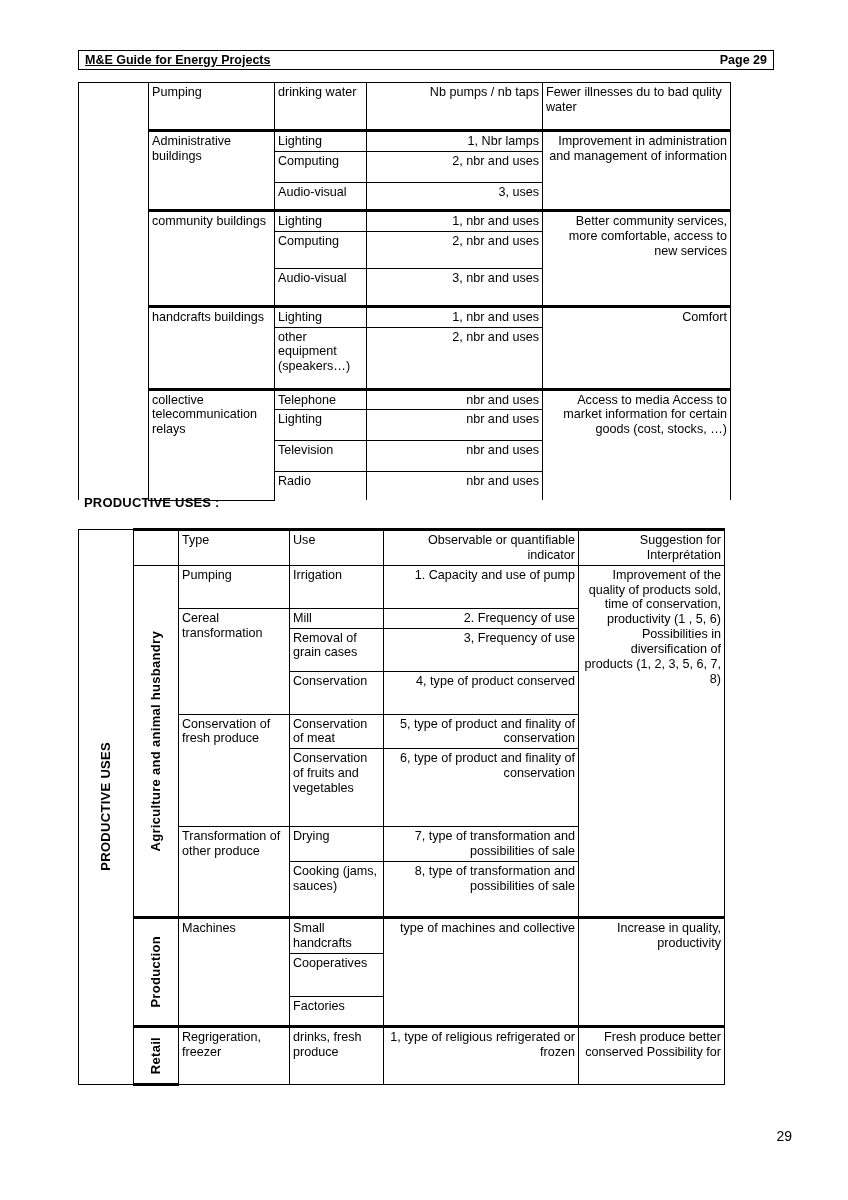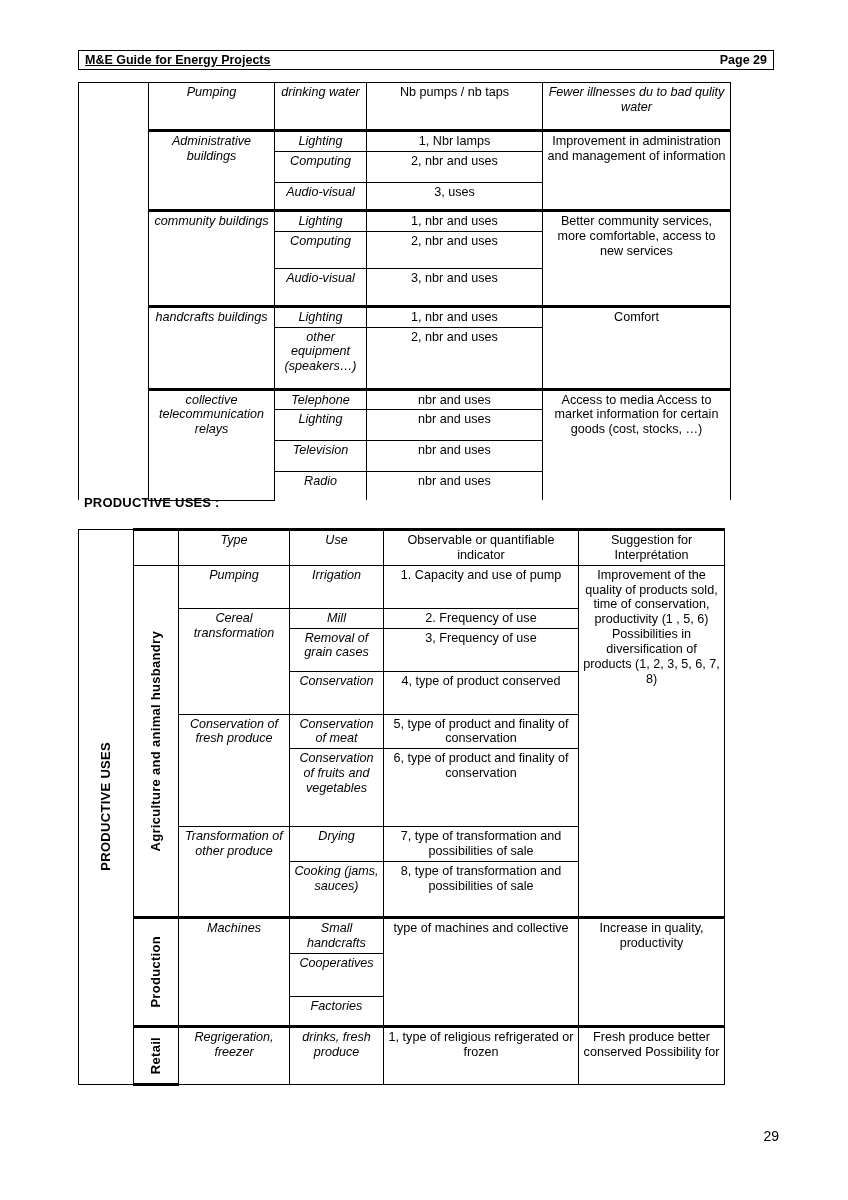--- a/index.html
+++ b/index.html
@@ -49,22 +49,22 @@
     font-size: 12.6px;
     line-height: 1.18;
   }
   table.grid td, table.grid th {
     border: 1px solid #000;
     vertical-align: top;
     padding: 2px 3px;
     font-weight: normal;
     overflow: hidden;
   }
-  .c  { text-align: center; font-style: italic; }
-  .l  { text-align: center; }
+  .c  { text-align: left; }
+  .l  { text-align: right; }
   .b  { font-weight: bold; }
   .thick-top    { border-top: 3px solid #000 !important; }
   .thick-bottom { border-bottom: 3px solid #000 !important; }
   .no-bottom    { border-bottom: none !important; }
 
   
   #table-utilities {
     position: absolute;
     left: 78px;
     top: 82px;
@@ -109,21 +109,21 @@
   .vcell { vertical-align: middle; text-align: center; padding: 0; }
 
   
   .clipped {
     position: relative;
   }
 
   
   .folio {
     position: absolute;
-    right: 69px;
+    right: 56px;
     top: 1128px;
     font-size: 14px;
   }
 </style>
 </head>
 <body>
 
 <div class="page">
 
   <div class="doc-header">

